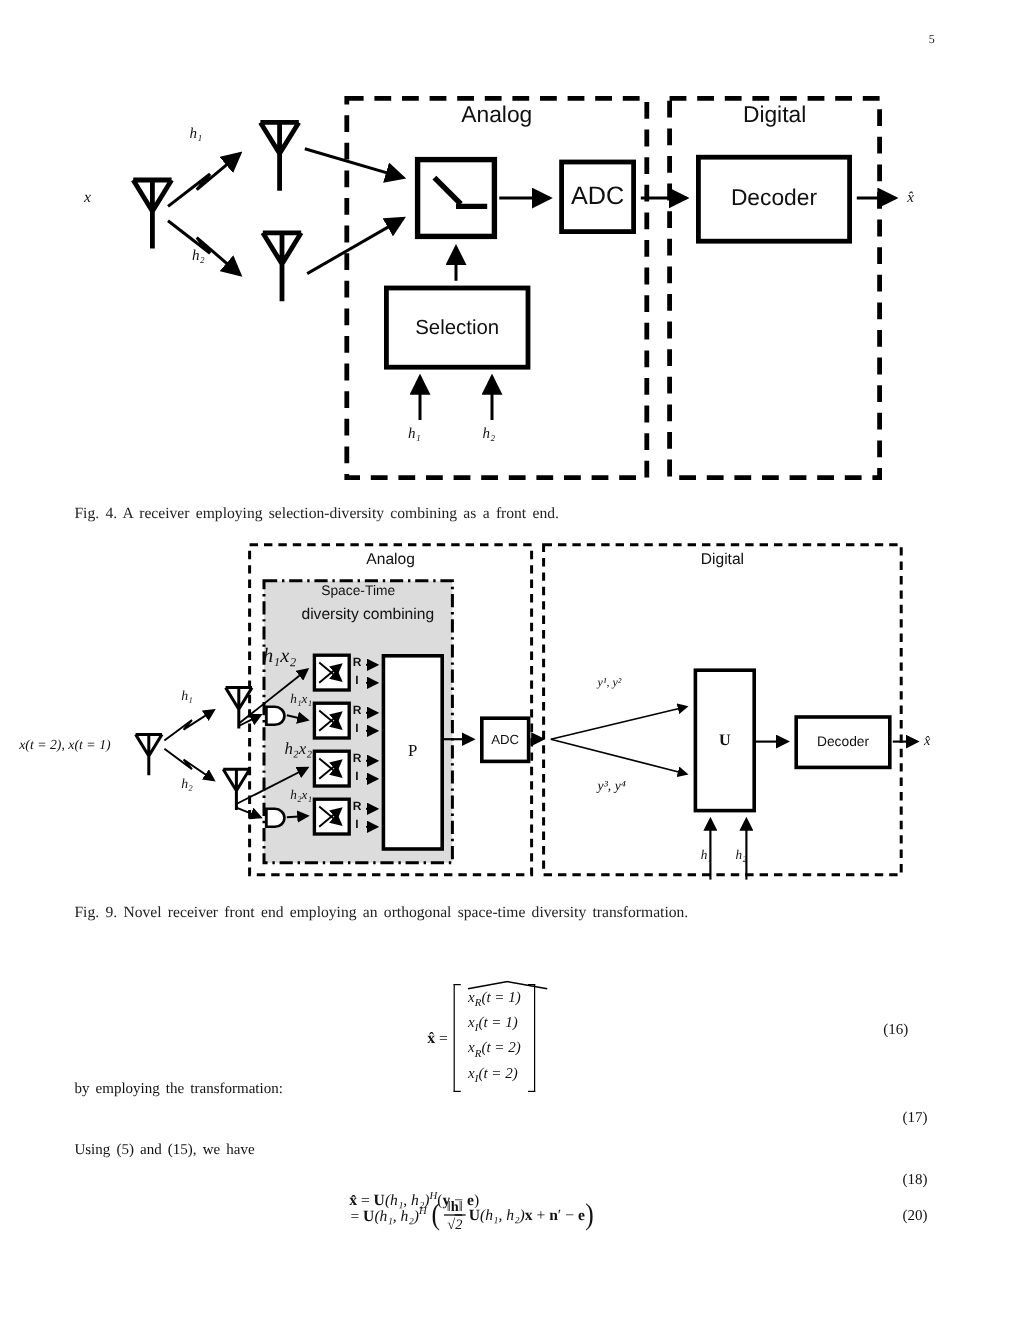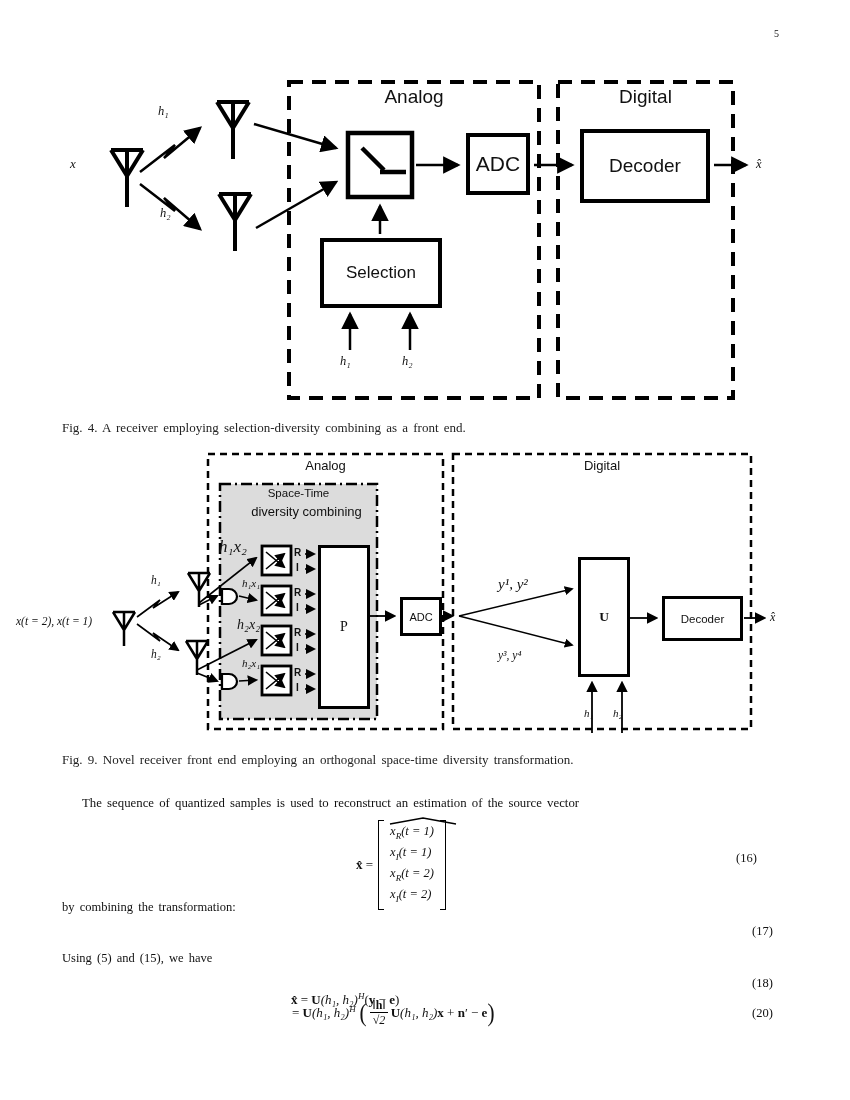--- a/index.html
+++ b/index.html
@@ -204,47 +204,46 @@
   <div class="bx" style="left:578px;top:557px;width:52px;height:120px;font-size:13.5px;font-weight:bold;">
     <span>U</span>
   </div>
   <div class="bx sans" style="left:662px;top:596px;width:81px;height:45px;font-size:11.5px;">
     <span>Decoder</span>
   </div>
 
   <span class="lbl it" style="left:16px;top:615px;font-size:11.5px;">x(t = 2), x(t = 1)</span>
   <span class="lbl it" style="left:151px;top:574px;font-size:11.5px;">h₁</span>
   <span class="lbl it" style="left:151px;top:648px;font-size:11.5px;">h₂</span>
-  <span class="lbl it" style="left:498px;top:576px;font-size:15px;">y¹, y²</span>
+  <span class="lbl it" style="left:498px;top:564px;font-size:10px;">y¹, y²</span>
   <span class="lbl it" style="left:498px;top:649px;font-size:11.5px;">y³, y⁴</span>
   <span class="lbl it" style="left:584px;top:707px;font-size:11px;">h₁</span>
   <span class="lbl it" style="left:613px;top:707px;font-size:11px;">h₂</span>
   <span class="lbl it" style="left:770px;top:610px;font-size:12px;">x̂</span>
 
   <div class="cap" style="left:62px;top:752px;">Fig. 9.   Novel receiver front end employing an orthogonal space-time diversity transformation.</div>
 
-  <div class="para" style="left:82px;top:796px;">The sequence of quantized samples is used to reconstruct an estimation of the source vector</div>
 
   <div class="eqwrap m" style="left:356px;top:820px;">
     <span style="margin-right:5px;white-space:pre;"><span class="mbold">x̂</span> <span>=</span></span>
     <span class="brk brk-l"></span>
     <span class="matrix">
       <svg class="hat" width="68" height="8" viewBox="0 0 68 8">
           <path d="M1,7 L34,1 L67,7" fill="none" stroke="#000" stroke-width="1.3"></path>
         </svg>
       <span class="mrow"><span class="it">x</span><sub>R</sub><span class="it">(t = 1)</span></span>
       <span class="mrow"><span class="it">x</span><sub>I</sub><span class="it">(t = 1)</span></span>
       <span class="mrow"><span class="it">x</span><sub>R</sub><span class="it">(t = 2)</span></span>
       <span class="mrow"><span class="it">x</span><sub>I</sub><span class="it">(t = 2)</span></span>
     </span>
     <span class="brk brk-r"></span>
   </div>
   <span class="eqnum" style="left:736px;top:851px;">(16)</span>
 
-  <div class="para" style="left:62px;top:900px;font-size:12.5px;">by combining the transformation:</div>
+  <div class="para" style="left:62px;top:900px;font-size:12.5px;">by employing the transformation:</div>
 
   <span class="eqnum" style="left:752px;top:924px;">(17)</span>
 
   <div class="para" style="left:62px;top:951px;font-size:12.5px;">Using (5) and (15), we have</div>
 
   <div class="abs m" style="left:278px;top:975px;white-space:pre;">
     <span class="mbold">x̂</span><span> = </span><span class="mbold">U</span><span class="it">(h₁, h₂)</span><sup>H</sup><span>(</span><span class="mbold">y</span><span> − </span><span class="mbold">e</span><span>)</span>
   </div>
   <span class="eqnum" style="left:752px;top:976px;">(18)</span>
 

